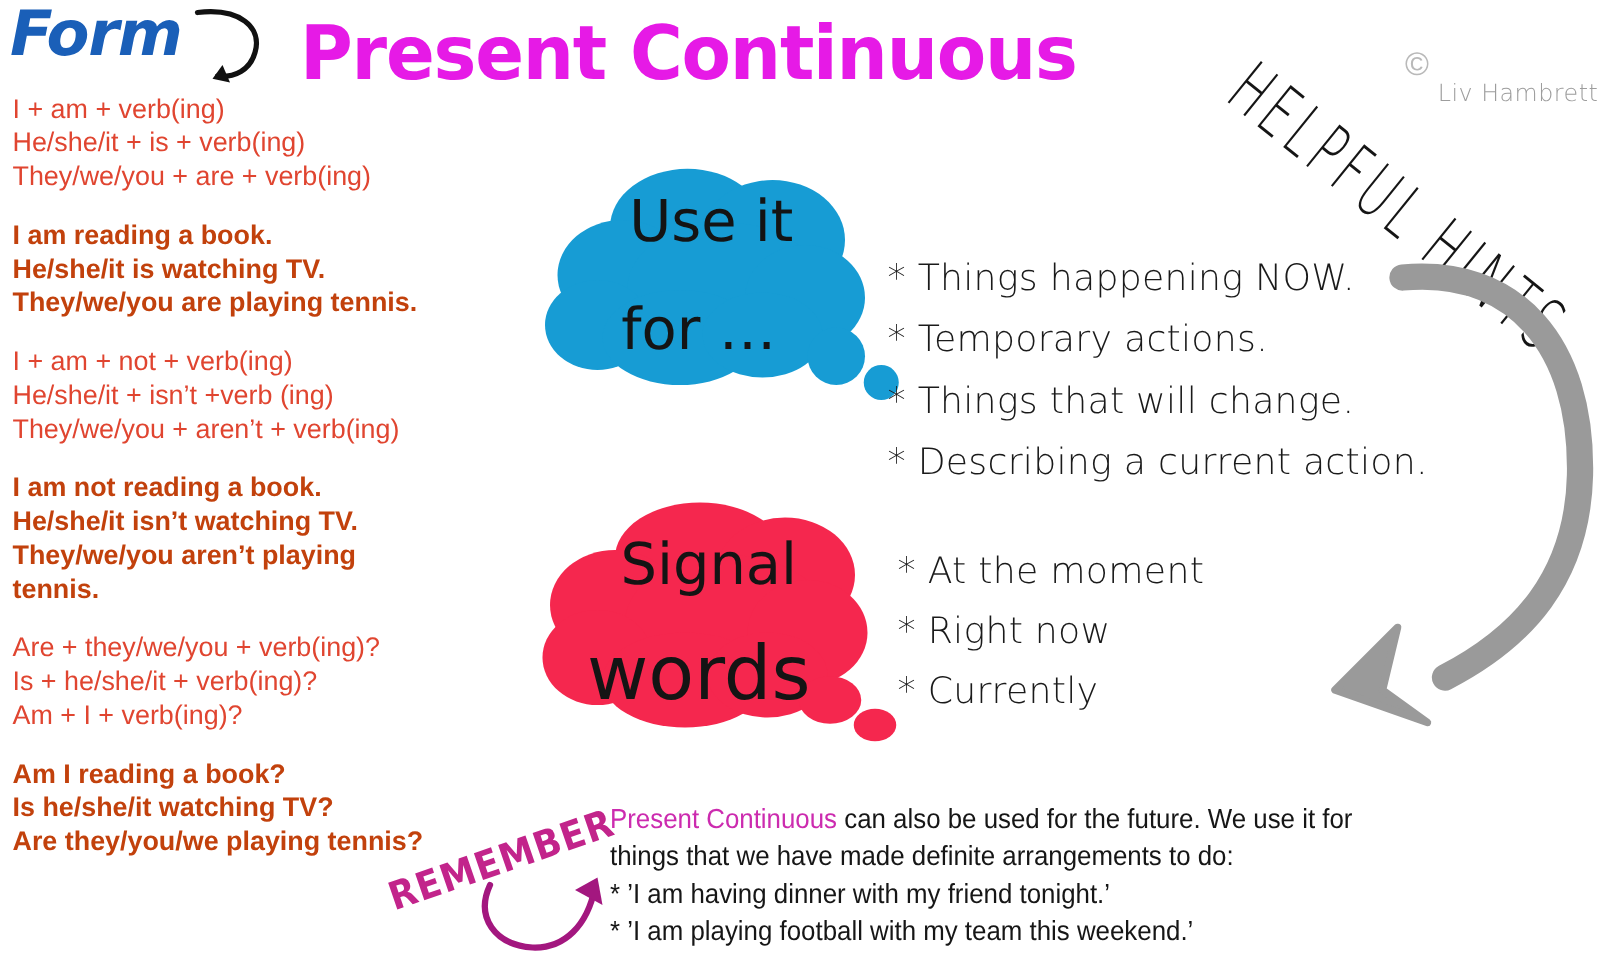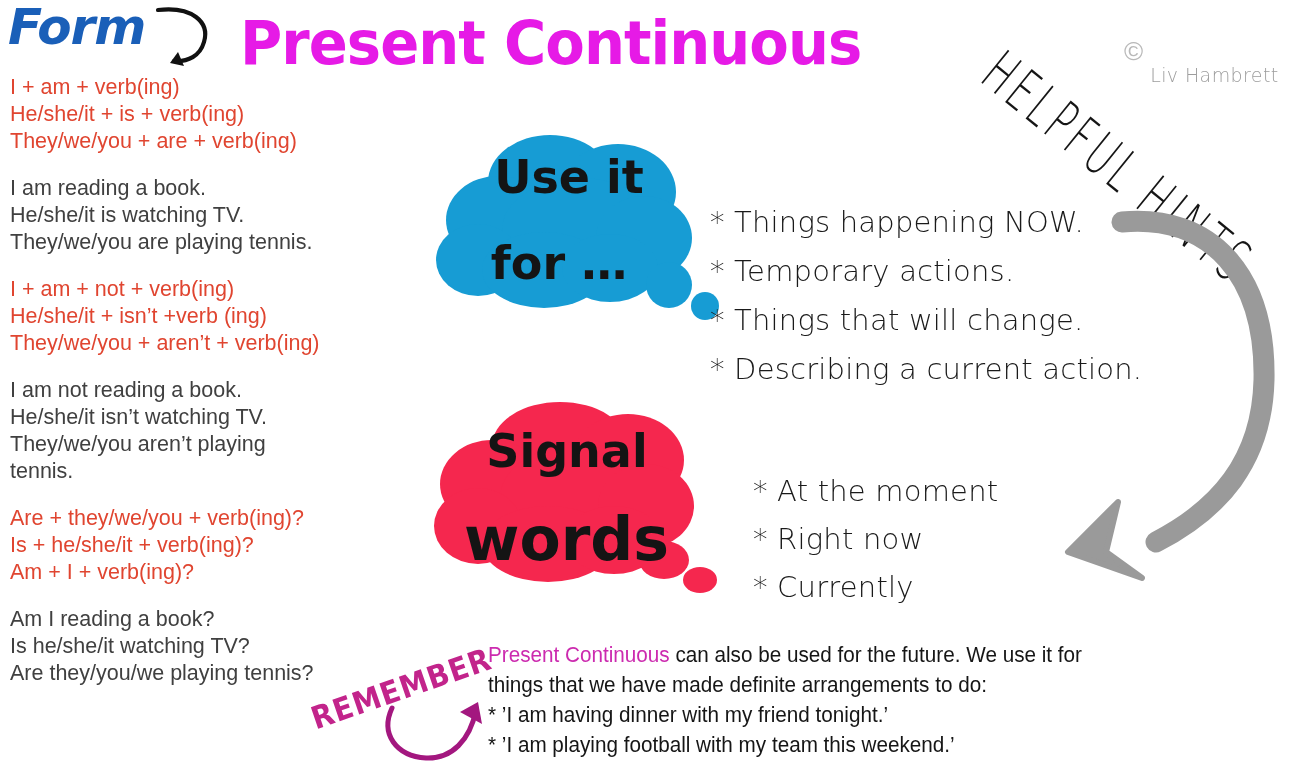--- a/index.html
+++ b/index.html
@@ -101,49 +101,49 @@
   .form-block {
     margin-bottom: 20px;
   }
   .form-line {
     font-family: "Liberation Sans", sans-serif;
     font-size: 21.5px;
     line-height: 27px;
     white-space: nowrap;
   }
   .form-line.red { color: #E04530; font-weight: 500; }
-  .form-line.black { color: #404040; }
+  .form-line.black { color: #c2410c; font-weight: bold; }
 
   
   .cloud-wrap { position: absolute; }
   .cloud-text {
     position: absolute;
     font-family: "DejaVu Sans", sans-serif;
-    font-weight: 700;
+    font-weight: 400;
     color: #141414;
     text-align: center;
     z-index: 3;
     line-height: 1.1;
     white-space: nowrap;
   }
 
   #blue-cloud-wrap { left: 432px; top: 130px; width: 290px; height: 195px; }
   #red-cloud-wrap  { left: 432px; top: 398px; width: 290px; height: 200px; }
 
   
   .bullet-list { position: absolute; }
   .bullet-line {
     font-family: "DejaVu Sans", sans-serif;
     font-weight: 300;
     color: #1a1a1a;
     white-space: nowrap;
   }
   #use-it-list { left: 710px; top: 198px; }
   #use-it-list .bullet-line { font-size: 29px; line-height: 49px; letter-spacing: 0.2px; }
-  #signal-list { left: 718px; top: 467px; margin-left: 35px; }
+  #signal-list { left: 718px; top: 432px; }
   #signal-list .bullet-line { font-size: 29px; line-height: 48px; letter-spacing: 0.2px; }
 
   
   #grey-arrow {
     position: absolute;
     left: 1060px;
     top: 180px;
     width: 240px;
     height: 420px;
   }

